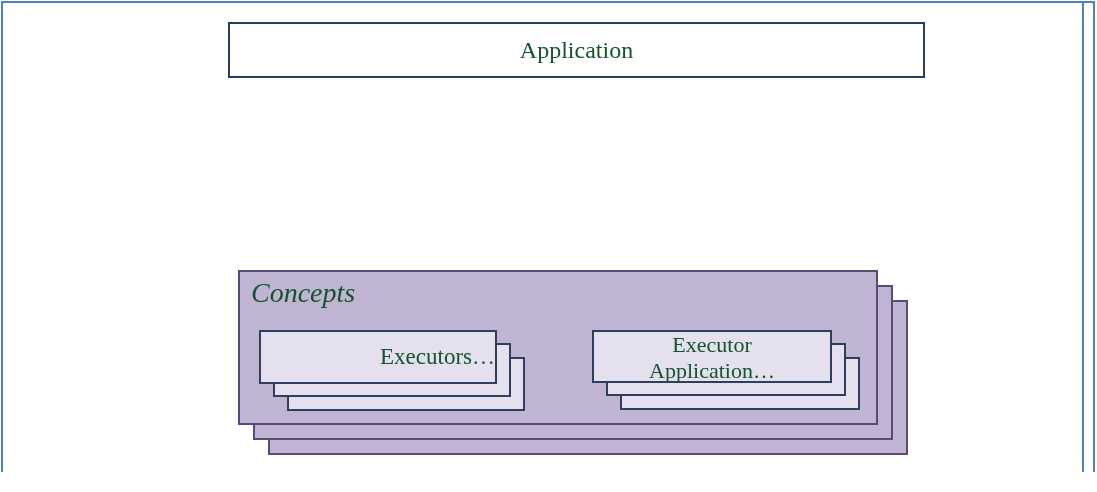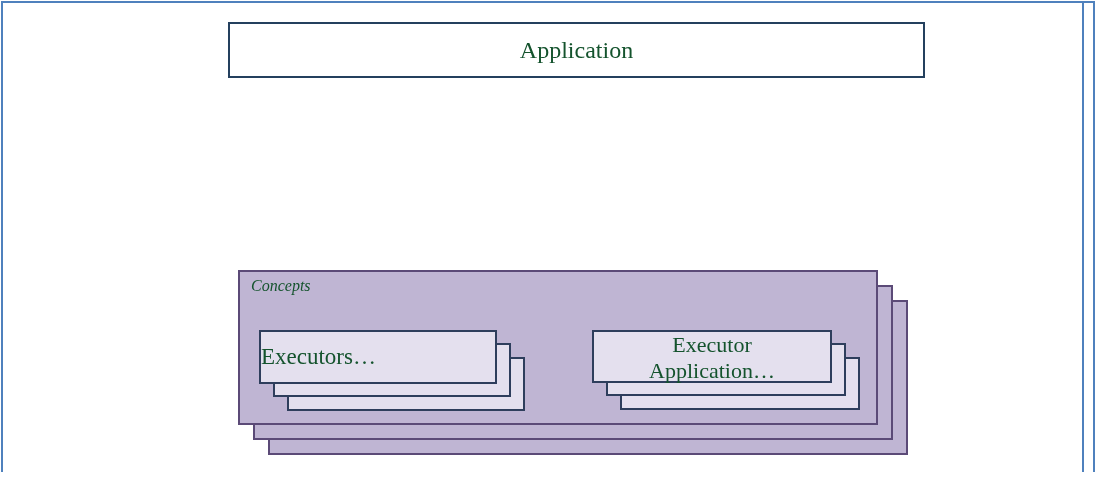--- a/index.html
+++ b/index.html
@@ -57,41 +57,41 @@
     left: 238px; top: 270px;
     width: 640px; height: 155px;
     box-sizing: border-box;
     background: #bfb5d3;
     border: 2px solid #5b4a77;
   }
   .corner-label {
     position: absolute;
     left: 11px; top: 5px;
     font-style: italic;
-    font-size: 16px;
+    font-size: 28px;
   }
   .group-title {
     position: absolute;
     left: 0; top: 13px;
     width: 100%;
     text-align: center;
     font-size: 25px;
   }
   .mini {
     position: absolute;
     box-sizing: border-box;
     background: #e4e0ee;
     border: 2px solid #2e3e5c;
   }
   .mini.exec { width: 238px; height: 54px; }
   .mini.exec.m3 { left: 47px; top: 85px; }
   .mini.exec.m2 { left: 33px; top: 71px; }
   .mini.exec.m1 {
     left: 19px; top: 58px;
-    display: flex; align-items: center; justify-content: flex-start;
+    display: flex; align-items: center; justify-content: flex-end;
     font-size: 23px;
   }
   .mini.par { width: 240px; height: 53px; }
   .mini.par.m3 { left: 380px; top: 85px; }
   .mini.par.m2 { left: 366px; top: 71px; }
   .mini.par.m1 {
     left: 352px; top: 58px;
     display: flex; flex-direction: column;
     align-items: center; justify-content: space-between;
     font-size: 22px; line-height: 26px;

